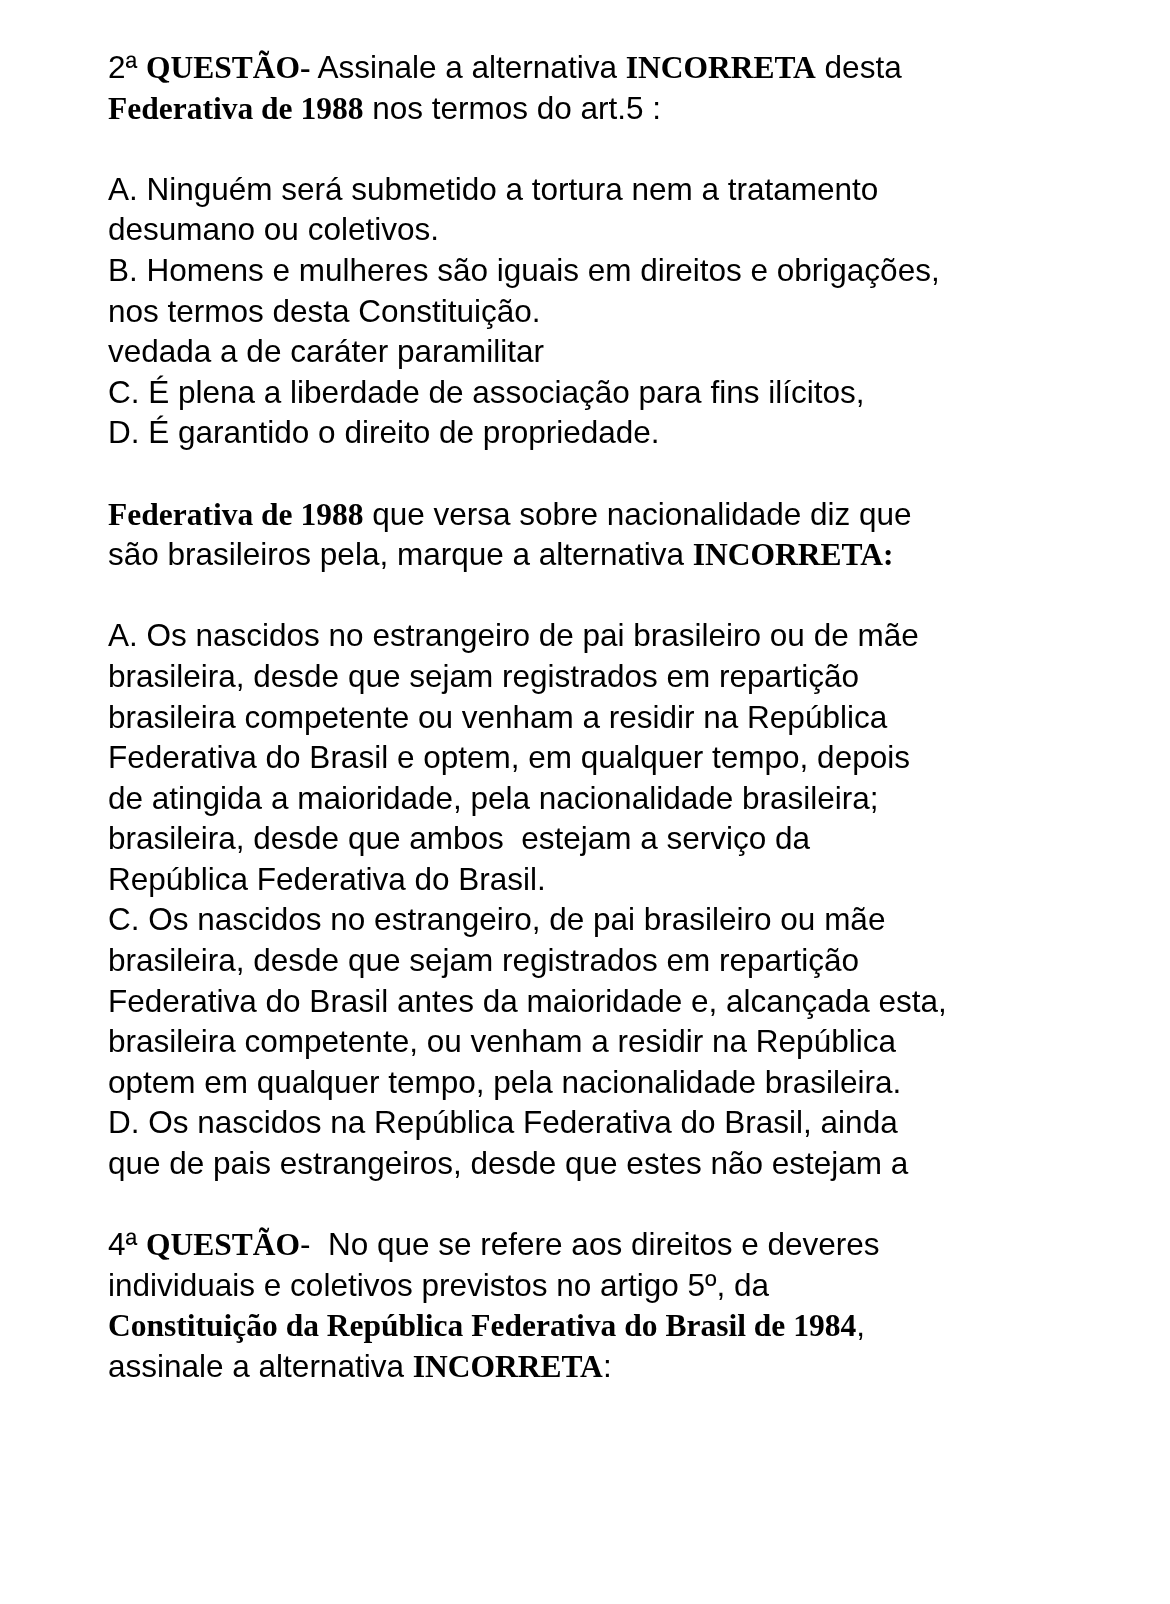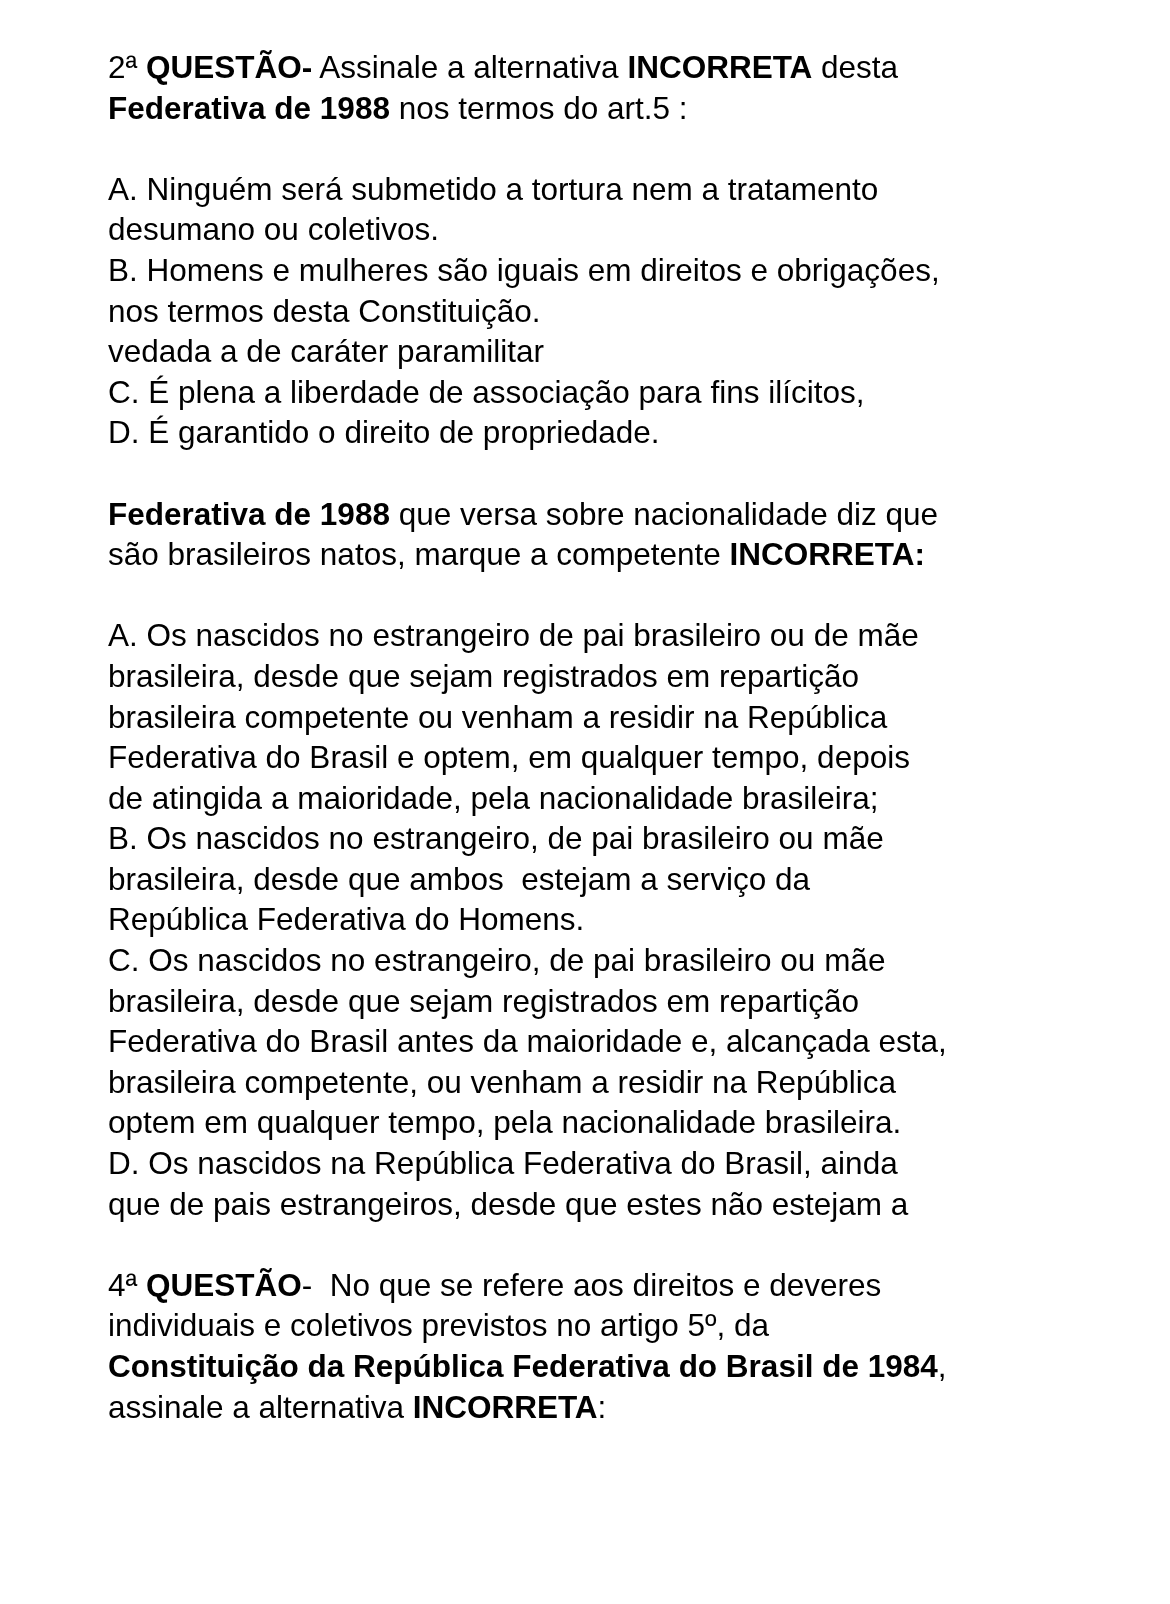--- a/index.html
+++ b/index.html
@@ -25,20 +25,21 @@
     }
     .line {
       white-space: pre;
       height: 40.6px;
     }
     .blank {
       height: 40.6px;
     }
     b {
       font-weight: bold;
+      font-family: Liberation Serif, serif;
     }
   </style>
 </head>
 <body>
 
 <div class="page">
 
   <section>
     <div>
       <div class="line"><span>2ª </span><b>QUESTÃO-</b><span> Assinale a alternativa </span><b>INCORRETA</b><span> desta</span></div>
@@ -62,35 +63,34 @@
         <div class="line">D. É garantido o direito de propriedade.</div>
       </div>
     </div>
   </section>
 
   <div class="blank"></div>
 
   <section>
     <div>
       <div class="line"><b>Federativa de 1988</b><span> que versa sobre nacionalidade diz que</span></div>
-      <div class="line"><span>são brasileiros natos, marque a competente </span><b>INCORRETA:</b></div>
+      <div class="line"><span>são brasileiros pela, marque a alternativa </span><b>INCORRETA:</b></div>
     </div>
     <div class="blank"></div>
     <div>
       <div>
         <div class="line">A. Os nascidos no estrangeiro de pai brasileiro ou de mãe</div>
         <div class="line">brasileira, desde que sejam registrados em repartição</div>
         <div class="line">brasileira competente ou venham a residir na República</div>
         <div class="line">Federativa do Brasil e optem, em qualquer tempo, depois</div>
         <div class="line">de atingida a maioridade, pela nacionalidade brasileira;</div>
       </div>
       <div>
-        <div class="line">B. Os nascidos no estrangeiro, de pai brasileiro ou mãe</div>
         <div class="line">brasileira, desde que ambos  estejam a serviço da</div>
-        <div class="line">República Federativa do Homens.</div>
+        <div class="line">República Federativa do Brasil.</div>
       </div>
       <div>
         <div class="line">C. Os nascidos no estrangeiro, de pai brasileiro ou mãe</div>
         <div class="line">brasileira, desde que sejam registrados em repartição</div>
         <div class="line">Federativa do Brasil antes da maioridade e, alcançada esta,</div>
         <div class="line">brasileira competente, ou venham a residir na República</div>
         <div class="line">optem em qualquer tempo, pela nacionalidade brasileira.</div>
       </div>
       <div>
         <div class="line">D. Os nascidos na República Federativa do Brasil, ainda</div>

